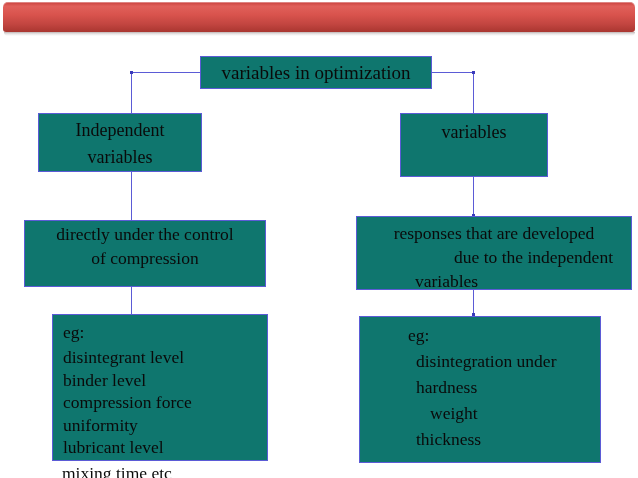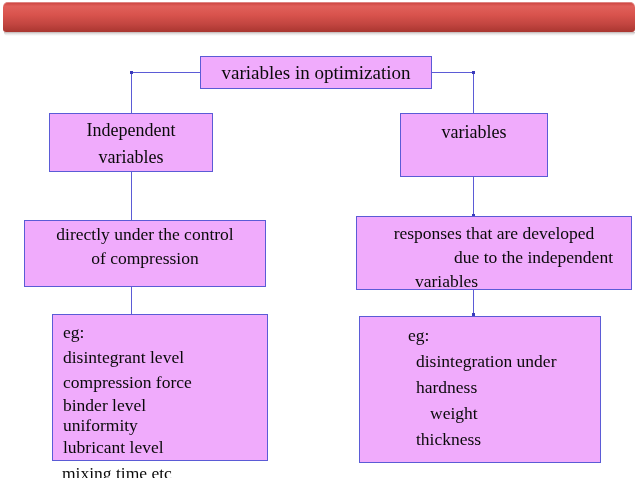--- a/index.html
+++ b/index.html
@@ -49,21 +49,21 @@
         rgba(160,150,150,0.26) 45%,
         rgba(255,255,255,0) 100%);
     border-radius: 0 0 4px 4px;
   }
 
   
   .node {
     position: absolute;
     box-sizing: border-box;
     border: 1.3px solid #5b5bd6;
-    background: #f0abfc;
+    background: #0f766e;
     color: #0a0a0a;
     overflow: hidden;
   }
   .node .line {
     display: block;
     white-space: pre;
   }
 
   
   .conn {
@@ -81,21 +81,21 @@
 
   
   #node-root {
     left: 200px; top: 56px; width: 232px; height: 33px;
     text-align: center;
     font-size: 19px;
     line-height: 31px;
   }
 
   #node-independent {
-    left: 49px; top: 113px; width: 164px; height: 59px;
+    left: 38px; top: 113px; width: 164px; height: 59px;
     text-align: center;
     font-size: 18px;
     line-height: 27px;
     padding-top: 3px;
   }
   #node-dependent {
     left: 400px; top: 113px; width: 148px; height: 64px;
     text-align: center;
     font-size: 18px;
     line-height: 28px;
@@ -197,22 +197,22 @@
 
 <div class="node" id="node-dep-desc">
   <span class="line l1">responses that are developed</span>
   <span class="line l2">due to the independent</span>
   <span class="line l3">variables</span>
 </div>
 
 <div class="node" id="node-ind-list">
   <span class="line">eg:</span>
   <span class="line">disintegrant level</span>
+  <span class="line tight">binder level</span>
   <span class="line">compression force</span>
-  <span class="line tight">binder level</span>
   <span class="line tight">uniformity</span>
   <span class="line">lubricant level</span>
 </div>
 <div id="ind-list-overflow">mixing time etc</div>
 
 <div class="node" id="node-dep-list">
   <span class="line i0">eg:</span>
   <span class="line i1">disintegration under</span>
   <span class="line i1">hardness</span>
   <span class="line i2">weight</span>

